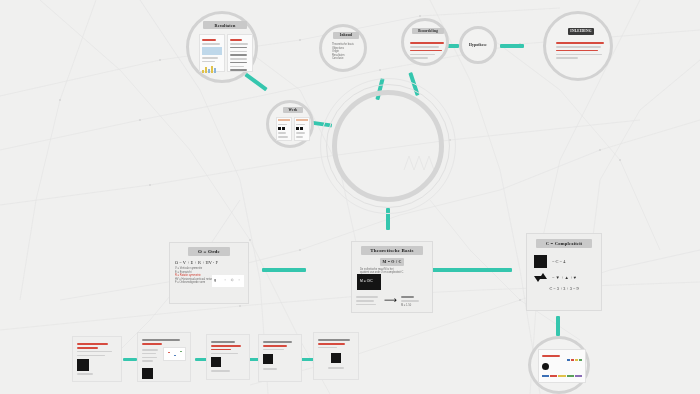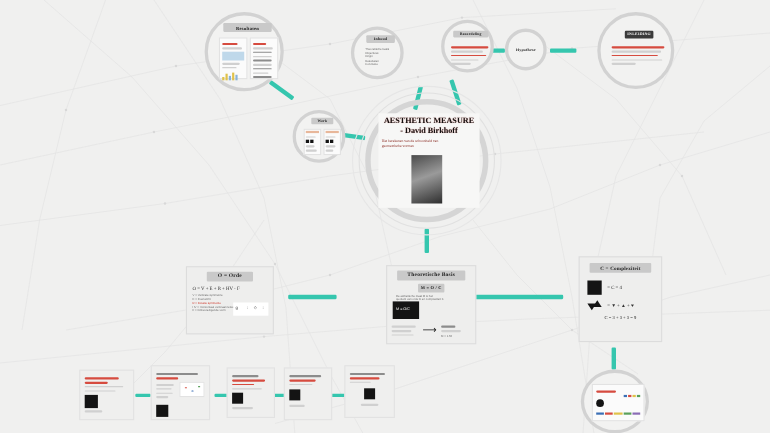--- a/index.html
+++ b/index.html
@@ -134,28 +134,20 @@
   <div class="conn" style="left:123px;top:358px;width:14px;height:3px;"></div>
   <div class="conn" style="left:195px;top:358px;width:14px;height:3px;"></div>
   <div class="conn" style="left:247px;top:358px;width:14px;height:3px;"></div>
   <div class="conn" style="left:300px;top:358px;width:14px;height:3px;"></div>
 
   <div style="position:absolute;left:326px;top:88px;width:124px;height:118px;">
     <div style="position:absolute;left:6px;top:2px;width:112px;height:112px;border-radius:50%;border:5px solid #d5d5d5;box-sizing:border-box;"></div>
     <div style="position:absolute;left:0px;top:-4px;width:124px;height:124px;border-radius:50%;border:1px solid #e0e0e0;box-sizing:border-box;"></div>
     <div style="position:absolute;left:-6px;top:-10px;width:136px;height:136px;border-radius:50%;border:1px solid #e6e6e6;box-sizing:border-box;"></div>
 
-    <div style="position:absolute;left:18px;top:15px;width:92px;height:86px;background:#f7f7f6;">
-      <div class="center-title" style="padding-top:2px;">AESTHETIC MEASURE</div>
-      <div class="center-title">- David Birkhoff</div>
-      <div style="height:3px;"></div>
-      <div class="center-sub" style="padding-left:3px;">Het berekenen van de schoonheid van</div>
-      <div class="center-sub" style="padding-left:3px;">geometrische vormen</div>
-      <div class="photo" style="position:absolute;left:30px;top:38px;width:28px;height:44px;"></div>
-    </div>
   </div>
 
   <div class="circ" style="left:186px;top:11px;width:72px;height:72px;">
     <div class="circ-inner">
       <div class="hdr" style="position:absolute;left:14px;top:7px;width:44px;font-size:4.2px;padding:1.6px 0;">Resultaten</div>
       <div class="paper" style="position:absolute;left:10px;top:20px;width:26px;height:38px;padding:2px;">
         <div class="ln red" style="width:70%"></div>
         <div class="ln lt" style="width:88%"></div>
         <div style="height:8px;background:#bfd8ea;margin:1.5px 0;"></div>
         <div class="ln lt" style="width:80%"></div>

